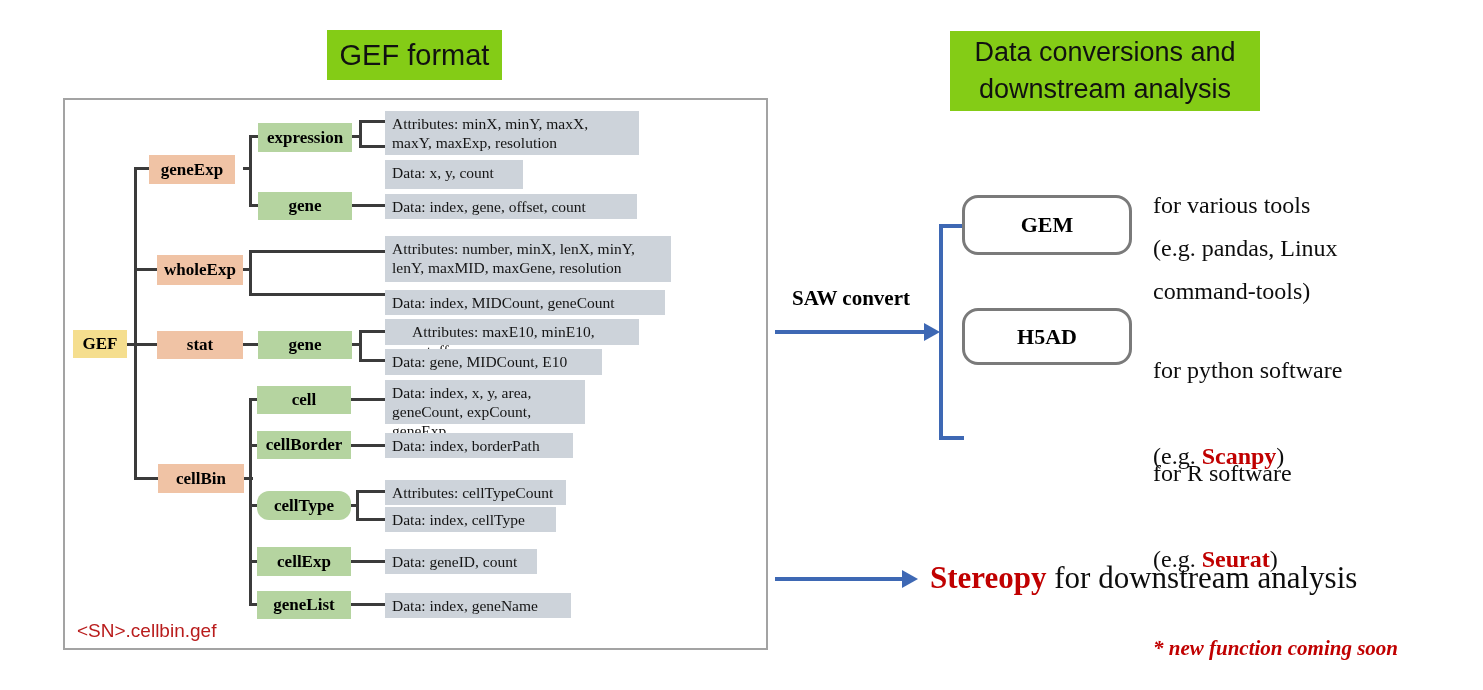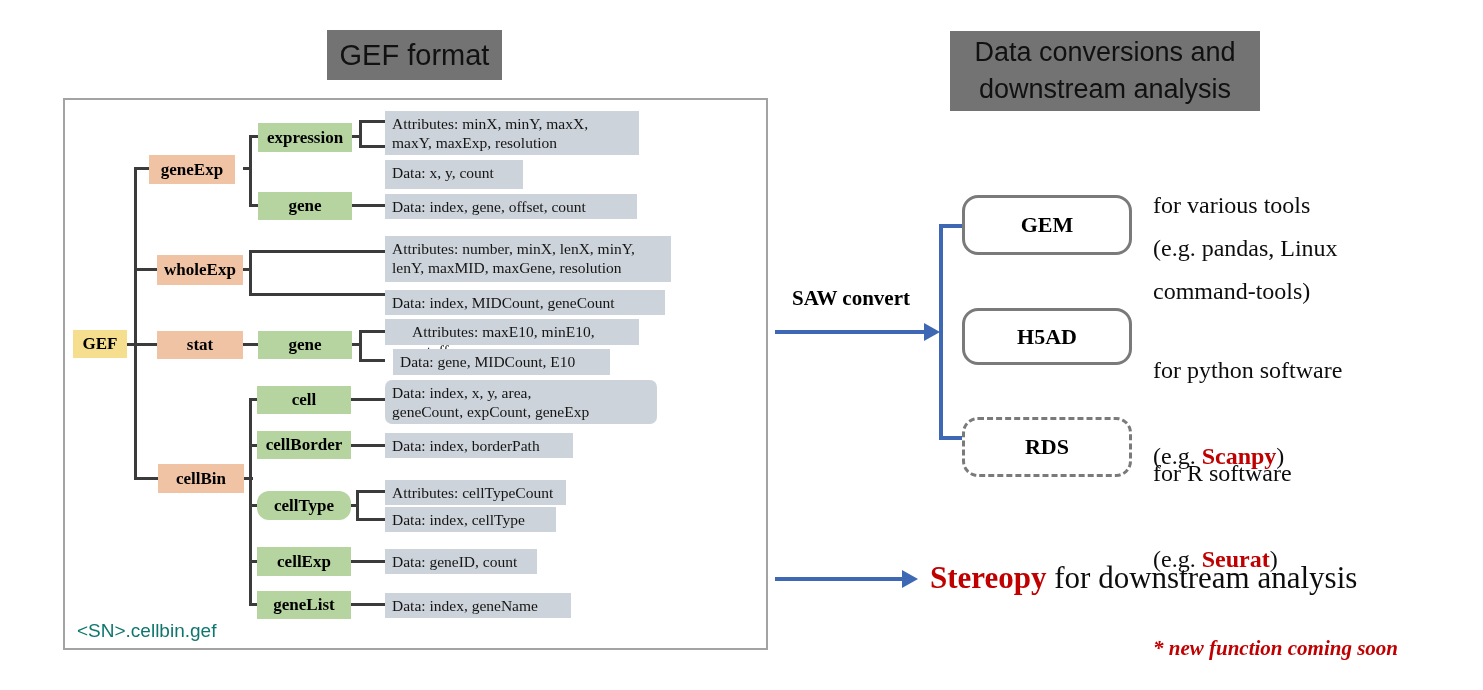--- a/index.html
+++ b/index.html
@@ -1,21 +1,21 @@
 <!DOCTYPE html>
 <html><head>
 <meta charset="utf-8">
 <style>
   html,body { margin:0; padding:0; background:#ffffff; }
   .page {
     position:relative; width:1483px; height:690px; background:#ffffff;
     font-family:"Liberation Serif","DejaVu Serif",serif; overflow:hidden;
   }
   .hl-title {
-    position:absolute; background:#737373; color:#111;
+    position:absolute; background:#84cc16; color:#111;
     font-family:"Liberation Sans","DejaVu Sans",sans-serif;
     display:flex; align-items:center; justify-content:center; text-align:center;
   }
   .title-left { font-size:29px; }
   .title-right { font-size:27px; line-height:37px; flex-direction:column; }
   .outer-box { position:absolute; border:2px solid #A3A3A3; background:#ffffff; box-sizing:border-box; }
   .node {
     position:absolute; box-sizing:border-box; display:flex; align-items:center; justify-content:center;
     font-weight:bold; font-size:17px; color:#000;
   }
@@ -40,21 +40,21 @@
     font-weight:bold; font-size:22px; color:#000;
   }
   .fmt.dashed { border-style:dashed; }
   .desc { position:absolute; left:1153px; font-size:24px; line-height:43px; color:#0d0d0d; white-space:pre-line; }
   .tool-red { color:#C00000; font-weight:bold; }
   .note-red { color:#C00000; font-weight:bold; font-style:italic; font-size:21px; margin-top:3px; }
   .saw-label { position:absolute; font-weight:bold; font-size:21px; color:#000; text-align:center; }
   .stereopy-line { position:absolute; font-size:31px; color:#0d0d0d; }
   .file-label {
     position:absolute; font-family:"Liberation Sans","DejaVu Sans",sans-serif;
-    font-size:19px; color:#0f766e;
+    font-size:19px; color:#b91c1c;
   }
 </style>
 </head>
 <body>
 
 <div class="page">
 
   <div class="hl-title title-left" style="left:327px; top:30px; width:175px; height:50px;">GEF format</div>
 
   <div class="outer-box" style="left:63px; top:98px; width:705px; height:552px;"></div>
@@ -120,22 +120,22 @@
   <div class="node ds" style="left:257px; top:591px; width:94px; height:28px;">geneList</div>
 
   <div class="info" style="left:385px; top:111px; width:254px; height:44px;">Attributes: minX, minY, maxX, 
 maxY, maxExp, resolution</div>
   <div class="info" style="left:385px; top:160px; width:138px; height:29px;">Data: x, y, count</div>
   <div class="info" style="left:385px; top:194px; width:252px; height:25px;">Data: index, gene, offset, count</div>
   <div class="info" style="left:385px; top:236px; width:286px; height:46px;">Attributes: number, minX, lenX, minY, 
 lenY, maxMID, maxGene, resolution</div>
   <div class="info" style="left:385px; top:290px; width:280px; height:25px;">Data: index, MIDCount, geneCount</div>
   <div class="info" style="left:385px; top:319px; width:254px; height:26px;padding-left:27px;">Attributes: maxE10, minE10, cutoff</div>
-  <div class="info" style="left:385px; top:349px; width:217px; height:26px;margin-left:8px;">Data: gene, MIDCount, E10</div>
-  <div class="info" style="left:385px; top:380px; width:272px; height:44px;border-radius:7px;">Data: index, x, y, area, 
+  <div class="info" style="left:385px; top:349px; width:217px; height:26px;">Data: gene, MIDCount, E10</div>
+  <div class="info" style="left:385px; top:380px; width:200px; height:44px;">Data: index, x, y, area, 
 geneCount, expCount, geneExp</div>
   <div class="info" style="left:385px; top:433px; width:188px; height:25px;">Data: index, borderPath</div>
   <div class="info" style="left:385px; top:480px; width:181px; height:25px;">Attributes: cellTypeCount</div>
   <div class="info" style="left:385px; top:507px; width:171px; height:25px;">Data: index, cellType</div>
   <div class="info" style="left:385px; top:549px; width:152px; height:25px;">Data: geneID, count</div>
   <div class="info" style="left:385px; top:593px; width:186px; height:25px;">Data: index, geneName</div>
 
   <div class="file-label" style="left:77px; top:620px;">&lt;SN&gt;.cellbin.gef</div>
 
   <div class="hl-title title-right" style="left:950px; top:31px; width:310px; height:80px;">
@@ -146,21 +146,20 @@
   <div class="saw-label" style="left:775px; top:286px; width:152px;">SAW convert</div>
 
   <div class="bln" style="left:775px; top:330px; width:151px; height:4px;"></div>
   <div class="arrowhead" style="left:924px; top:323px;"></div>
   <div class="bln" style="left:939px; top:224px; width:4px;  height:216px;"></div>
   <div class="bln" style="left:939px; top:224px; width:24px; height:4px;"></div>
   <div class="bln" style="left:939px; top:436px; width:25px; height:4px;"></div>
 
   <div class="fmt" style="left:962px; top:195px; height:60px;">GEM</div>
   <div class="fmt" style="left:962px; top:308px; height:57px;">H5AD</div>
-  <div class="fmt dashed" style="left:962px; top:417px; height:60px;">RDS</div>
 
   <div class="desc" style="top:184px;">for various tools
 (e.g. pandas, Linux
 command-tools)</div>
 
   <div class="desc" style="top:306px;">
     <div>for python software</div>
     <div><span>(e.g. </span><span class="tool-red">Scanpy</span><span>)</span></div>
   </div>
 

